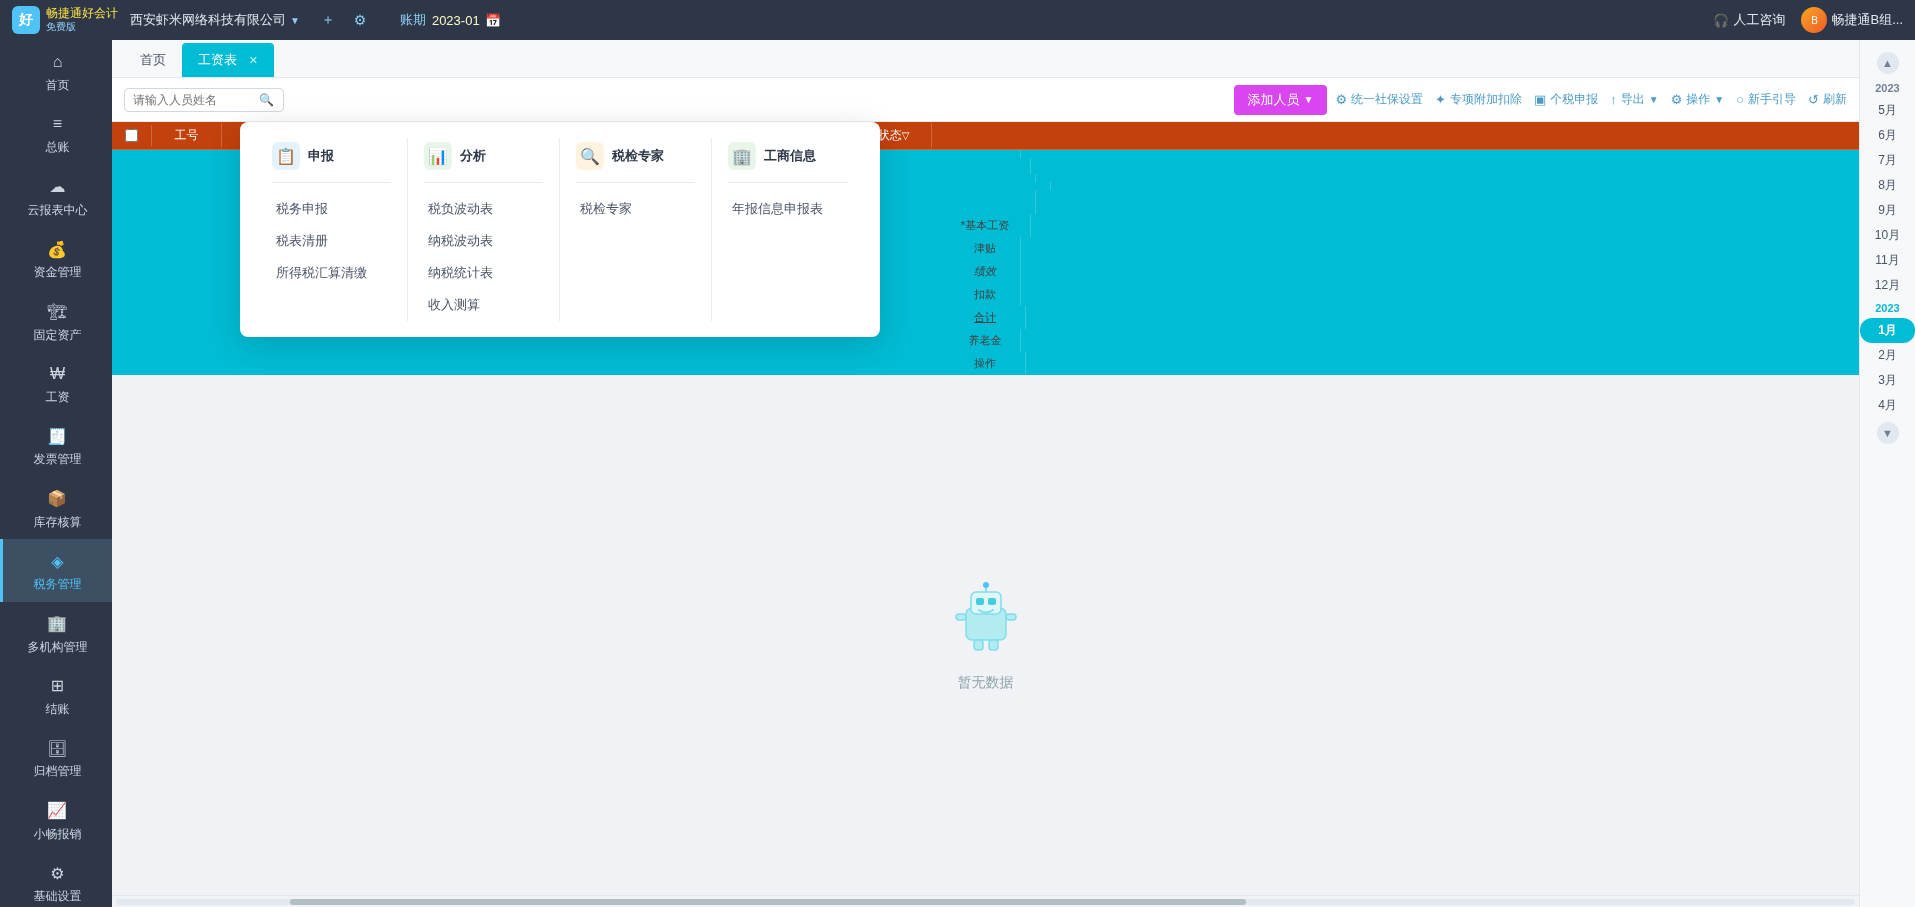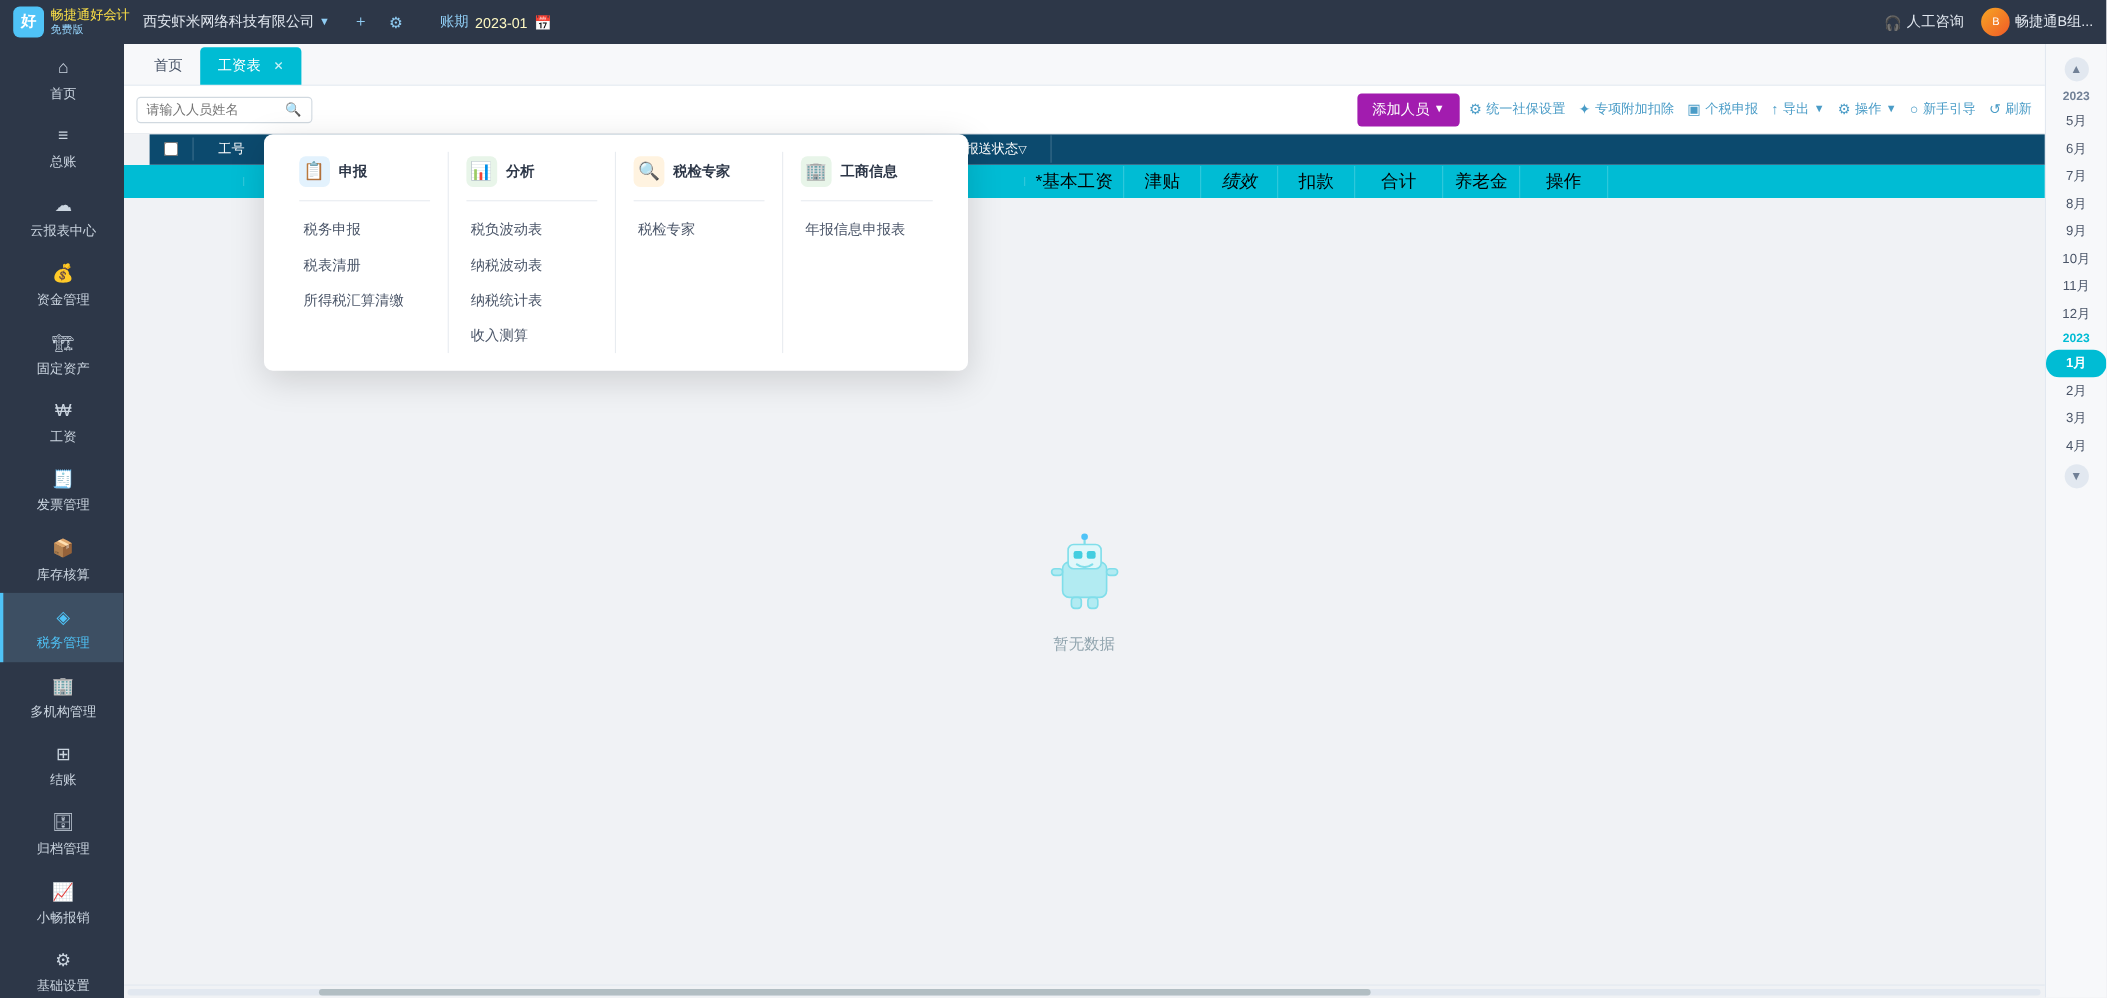--- a/index.html
+++ b/index.html
@@ -165,21 +165,21 @@
       gap: 6px;
       width: 160px;
     }
     .search-input-wrap input {
       border: none; outline: none;
       font-size: 12px; color: #4a5568;
       width: 120px; background: transparent;
     }
     .search-input-wrap .search-icon { color: #a0aec0; font-size: 12px; }
     .btn-add-person {
-      background: #a21caf;
+      background: #d946ef;
       color: #fff;
       border: none;
       border-radius: 4px;
       padding: 6px 14px;
       font-size: 13px;
       cursor: pointer;
       display: flex; align-items: center; gap: 4px;
       margin-left: auto;
     }
     .btn-add-person .btn-chevron { font-size: 10px; }
@@ -336,41 +336,41 @@
     .col-dept { width: 90px; min-width: 90px; }
     .col-idtype { width: 100px; min-width: 100px; }
     .col-idno { width: 130px; min-width: 130px; }
     .col-nation { width: 100px; min-width: 100px; }
     .col-status { width: 100px; min-width: 100px; }
     .col-report { width: 100px; min-width: 100px; }
     .col-base { width: 90px; min-width: 90px; }
     .col-allowance { width: 70px; min-width: 70px; }
     .col-perf { width: 70px; min-width: 70px; font-style: italic; }
     .col-deduct { width: 70px; min-width: 70px; }
-    .col-total { width: 80px; min-width: 80px; }
+    .col-total { width: 80px; min-width: 80px; text-decoration: underline; }
     .col-pension { width: 70px; min-width: 70px; }
     .col-op { width: 80px; min-width: 80px; }
 
     .table-header-row1 {
       display: flex;
-      background: #0c4a6e;
+      background: #c2410c;
       color: #fff;
       font-size: 12px;
       min-height: 28px;
       align-items: center;
       border-bottom: 1px solid rgba(255,255,255,0.2);
-      margin-left: 24px;
     }
     .table-header-row2 {
       display: flex;
       background: #00bcd4;
-      color: #000000;
-      font-size: 16px;
+      color: #404040;
+      font-size: 11px;
       min-height: 30px;
       align-items: center;
+      flex-direction: column;
     }
     .th2 {
       display: flex; align-items: center; justify-content: center;
       padding: 4px 6px;
       border-right: 1px solid rgba(255,255,255,0.2);
       text-align: center;
     }
 
     .overlay {
       position: fixed;

